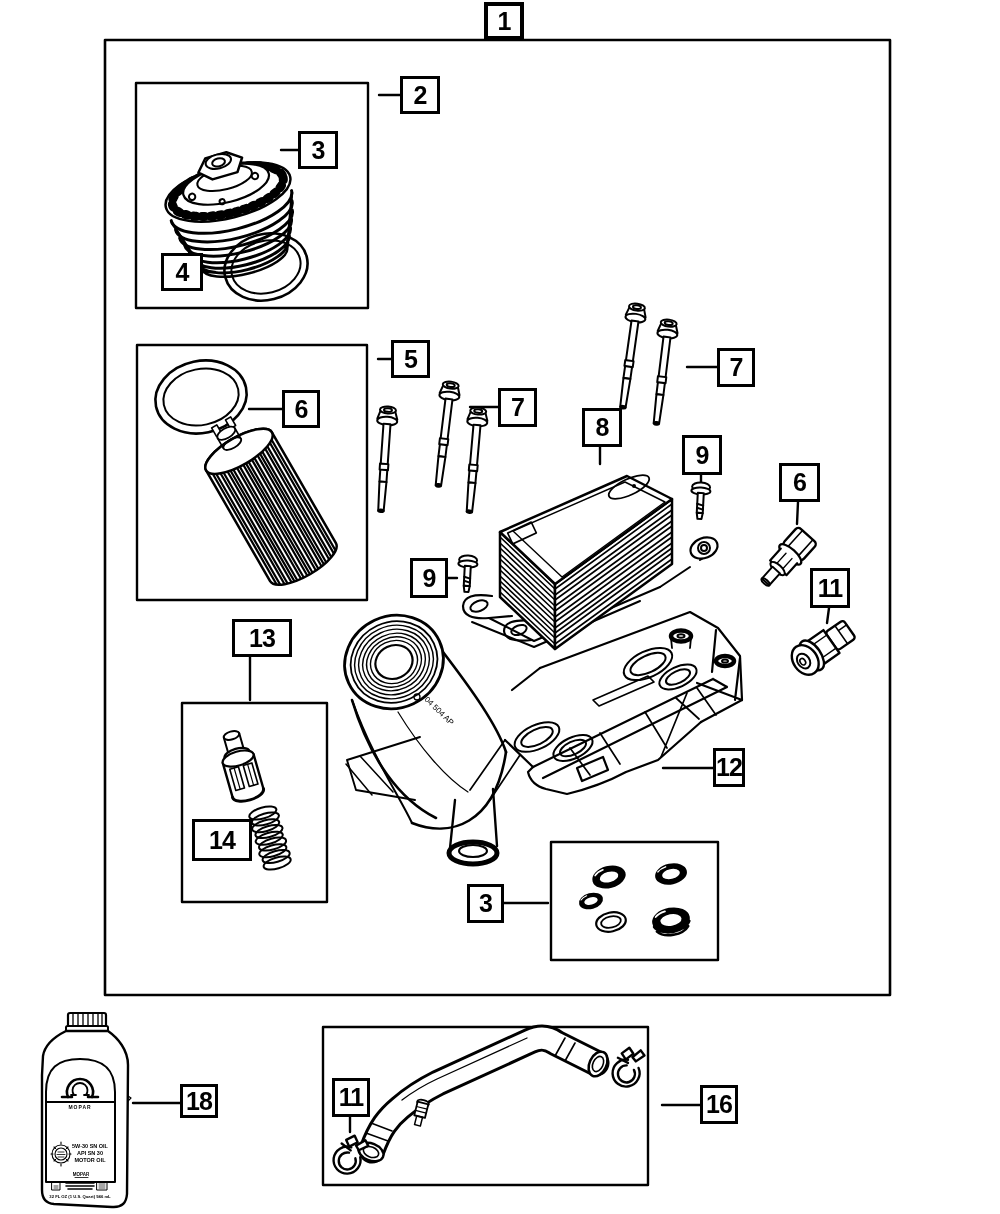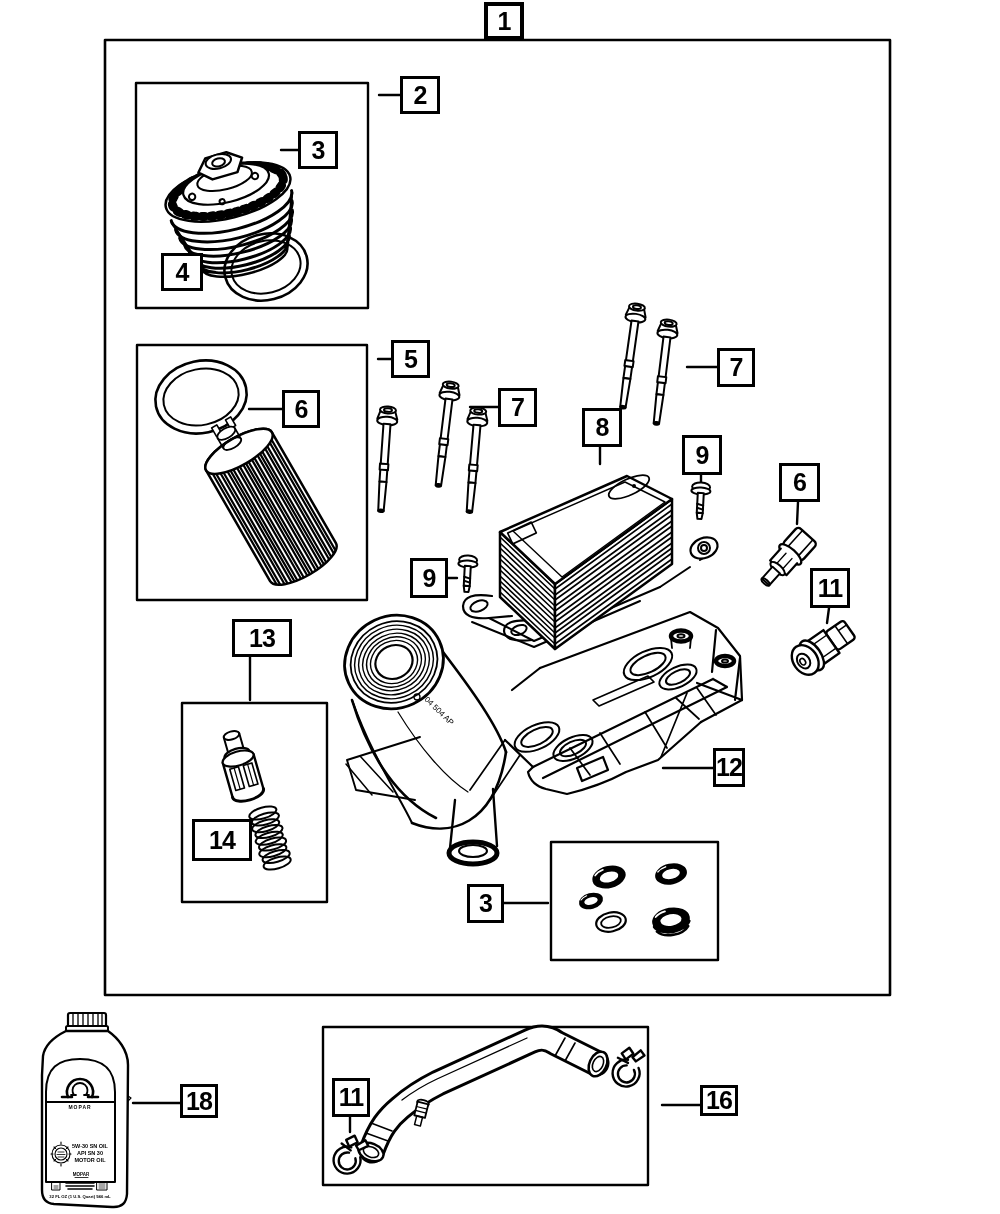--- a/index.html
+++ b/index.html
@@ -368,17 +368,17 @@
 <div class="callout" style="left:717px;top:348px;width:38px;height:39px">7</div>
 <div class="callout" style="left:582px;top:408px;width:40px;height:39px">8</div>
 <div class="callout" style="left:410px;top:558px;width:38px;height:40px">9</div>
 <div class="callout" style="left:682px;top:435px;width:40px;height:40px">9</div>
 <div class="callout" style="left:779px;top:463px;width:41px;height:39px">6</div>
 <div class="callout" style="left:810px;top:568px;width:40px;height:40px">11</div>
 <div class="callout" style="left:713px;top:748px;width:32px;height:39px">12</div>
 <div class="callout" style="left:232px;top:619px;width:60px;height:38px">13</div>
 <div class="callout" style="left:192px;top:819px;width:60px;height:42px">14</div>
 <div class="callout" style="left:467px;top:884px;width:37px;height:39px">3</div>
-<div class="callout" style="left:700px;top:1085px;width:38px;height:31px">16</div>
+<div class="callout" style="left:700px;top:1085px;width:38px;height:39px">16</div>
 <div class="callout" style="left:332px;top:1078px;width:38px;height:39px">11</div>
 <div class="callout" style="left:180px;top:1084px;width:38px;height:34px">18</div>
 
 </div>
 
 </body></html>

